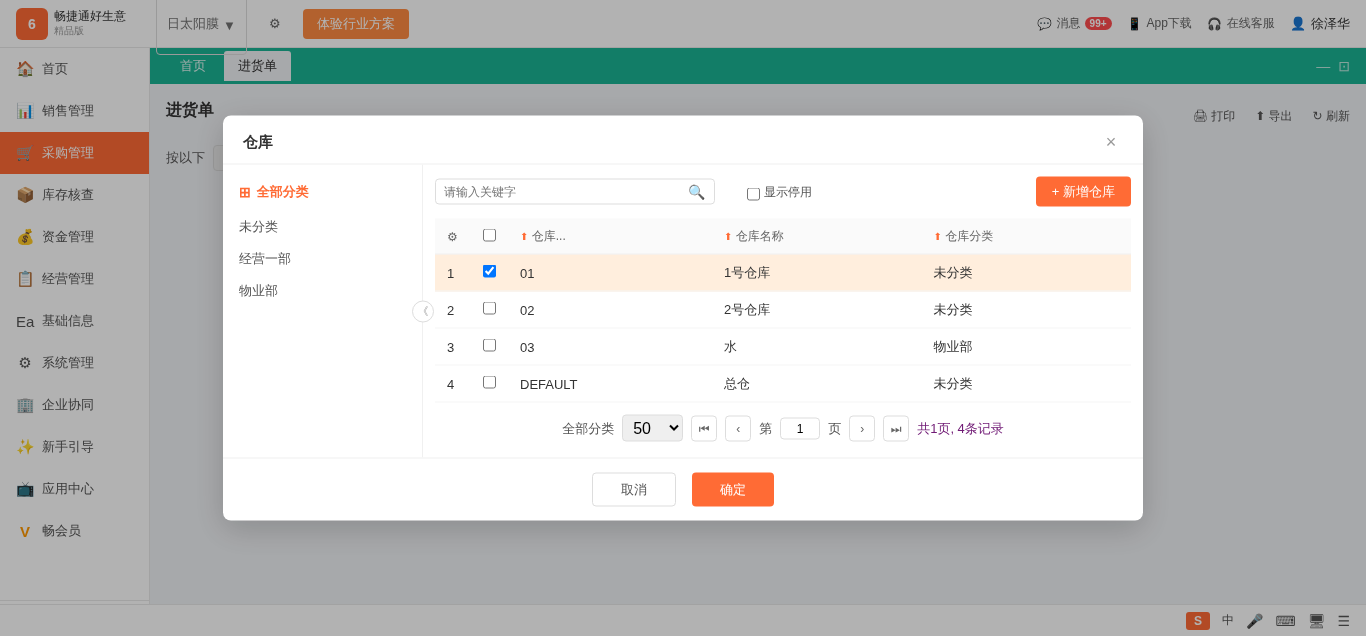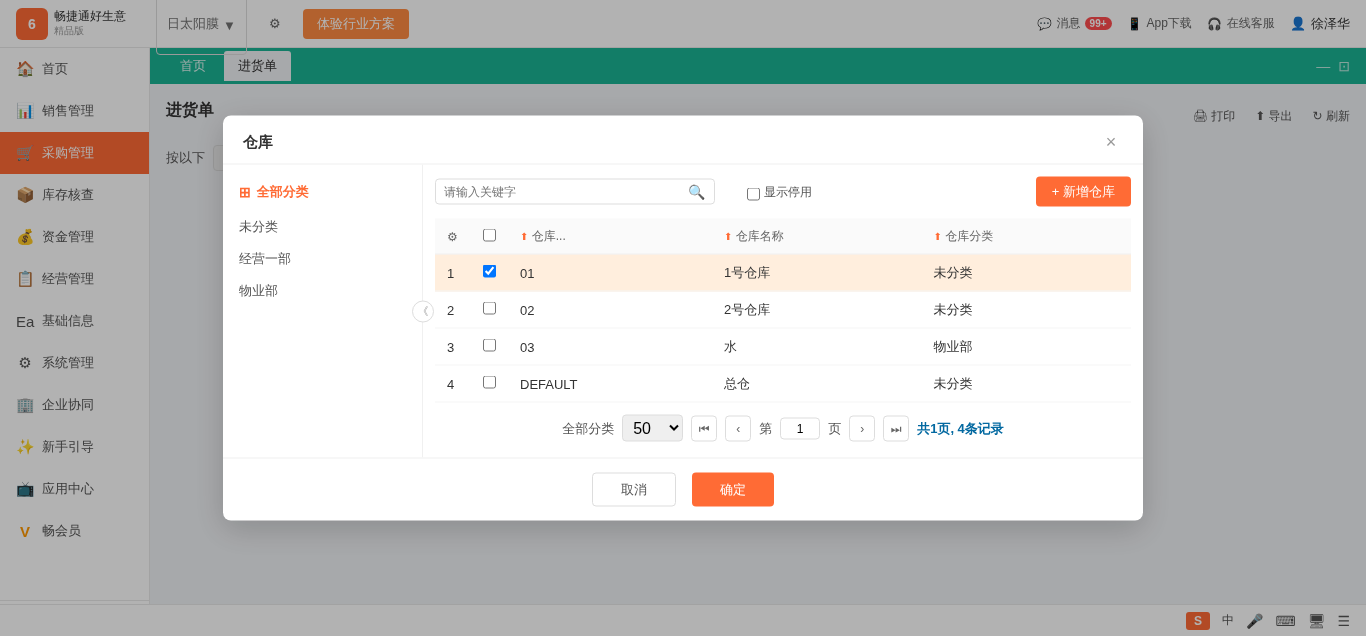--- a/index.html
+++ b/index.html
@@ -204,21 +204,21 @@
       width: 26px; height: 26px; border: 1px solid #ddd;
       border-radius: 4px; background: #fff; cursor: pointer;
       display: flex; align-items: center; justify-content: center;
       font-size: 12px; color: #666;
     }
     .page-nav-btn:disabled { color: #ccc; cursor: not-allowed; }
     .page-input {
       width: 40px; border: 1px solid #ddd; border-radius: 4px;
       padding: 3px 6px; text-align: center; font-size: 12px;
     }
-    .page-info { color: #0369a1; font-weight: bold; }
+    .page-info { color: #701a75; }
 
     
     .modal-footer {
       display: flex; justify-content: center; gap: 16px;
       padding: 14px 20px;
       border-top: 1px solid #f0f0f0;
     }
     .cancel-btn {
       border: 1px solid #ddd; background: #fff;
       border-radius: 4px; padding: 7px 28px;

